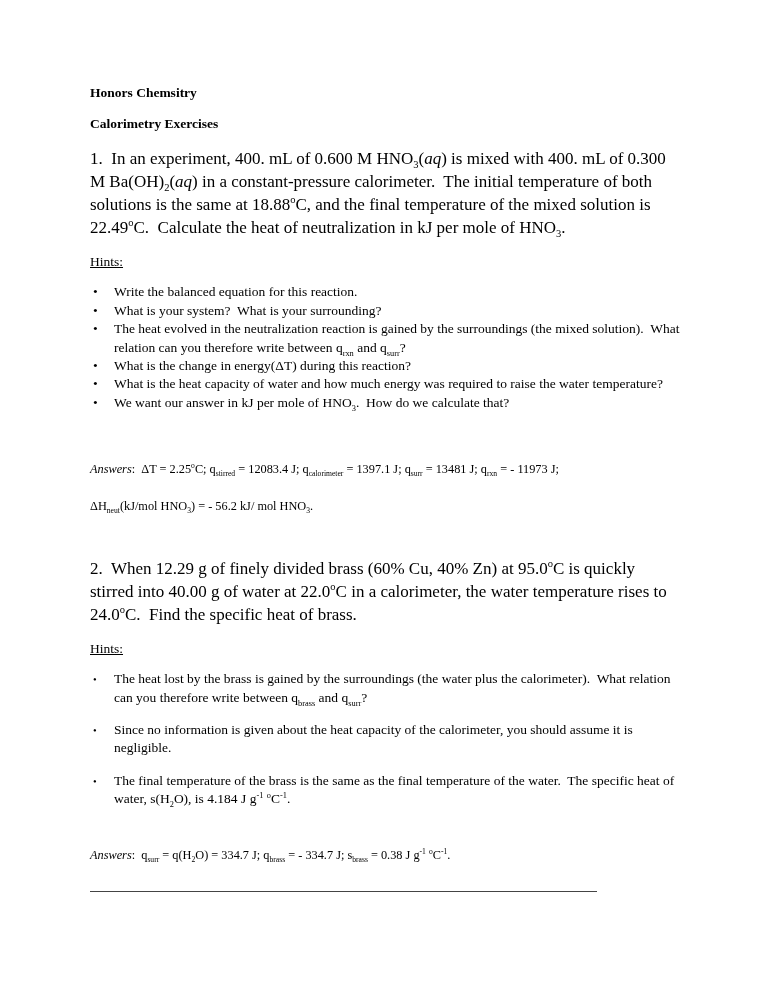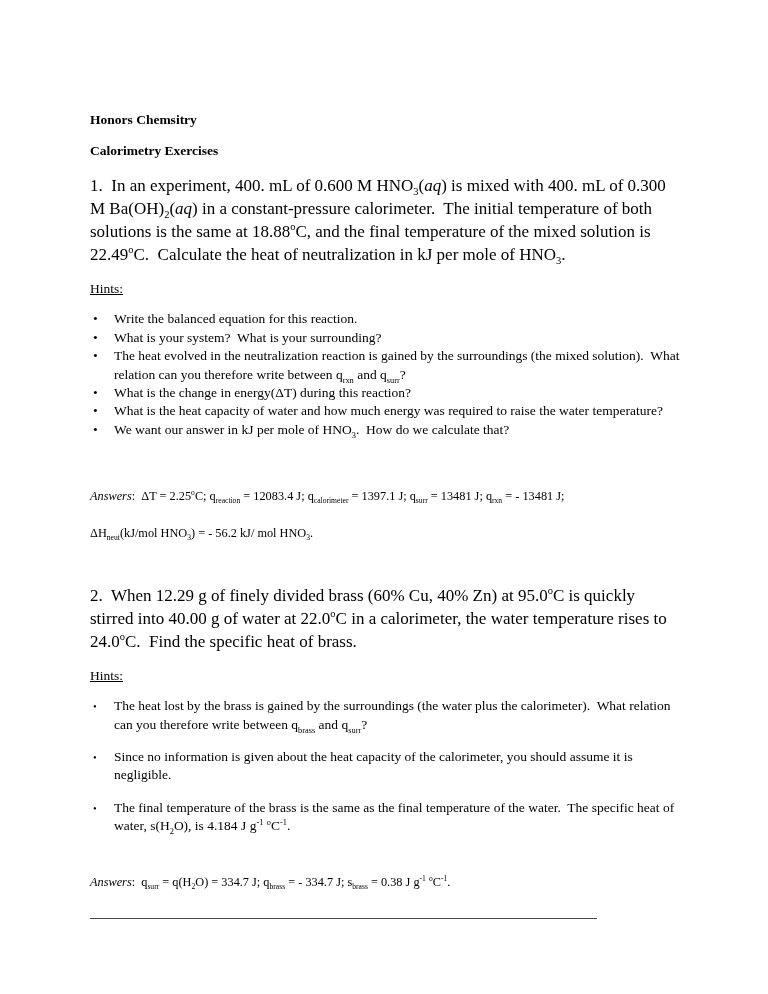--- a/index.html
+++ b/index.html
@@ -4,21 +4,21 @@
 <style>
   * { margin: 0; padding: 0; box-sizing: border-box; }
   html, body { background: #ffffff; }
   body {
     width: 768px;
     height: 994px;
     font-family: "Liberation Serif", serif;
     color: #000000;
     overflow: hidden;
   }
-  .page { padding: 112px 88px 0 90px; }
+  .page { padding: 85px 88px 0 90px; }
 
   .heading {
     font-size: 13.5px;
     font-weight: bold;
     margin-bottom: 15px;
   }
 
   .para {
     font-size: 17px;
     line-height: 1.36;
@@ -100,21 +100,21 @@
     <li>
       <span class="bullet">•</span>
       <span class="hint-text"><span>What is the heat capacity of water and how much energy was required to raise the water temperature?</span></span>
     </li>
     <li>
       <span class="bullet">•</span>
       <span class="hint-text"><span>We want our answer in kJ per mole of HNO</span><sub>3</sub><span>.  How do we calculate that?</span></span>
     </li>
   </ul>
 
-  <p class="answers answers-1a"><i>Answers</i><span>:  ΔT = 2.25</span><sup>o</sup><span>C; q</span><sub>reaction</sub><span> = 12083.4 J; q</span><sub>calorimeter</sub><span> = 1397.1 J; q</span><sub>surr</sub><span> = 13481 J; q</span><sub>rxn</sub><span> = - 13481 J;</span></p>
+  <p class="answers answers-1a"><i>Answers</i><span>:  ΔT = 2.25</span><sup>o</sup><span>C; q</span><sub>stirred</sub><span> = 12083.4 J; q</span><sub>calorimeter</sub><span> = 1397.1 J; q</span><sub>surr</sub><span> = 13481 J; q</span><sub>rxn</sub><span> = - 11973 J;</span></p>
   <p class="answers answers-1b"><span>ΔH</span><sub>neut</sub><span>(kJ/mol HNO</span><sub>3</sub><span>) = - 56.2 kJ/ mol HNO</span><sub>3</sub><span>.</span></p>
 
   <p class="para"><span>2.  When 12.29 g of finely divided brass (60% Cu, 40% Zn) at 95.0</span><sup>o</sup><span>C is quickly stirred into 40.00 g of water at 22.0</span><sup>o</sup><span>C in a calorimeter, the water temperature rises to 24.0</span><sup>o</sup><span>C.  Find the specific heat of brass.</span></p>
 
   <p class="hints-label">Hints:</p>
 
   <ul class="hint-list list2">
     <li>
       <span class="bullet">•</span>
       <span class="hint-text"><span>The heat lost by the brass is gained by the surroundings (the water plus the calorimeter).  What relation can you therefore write between q</span><sub>brass</sub><span> and q</span><sub>surr</sub><span>?</span></span>

